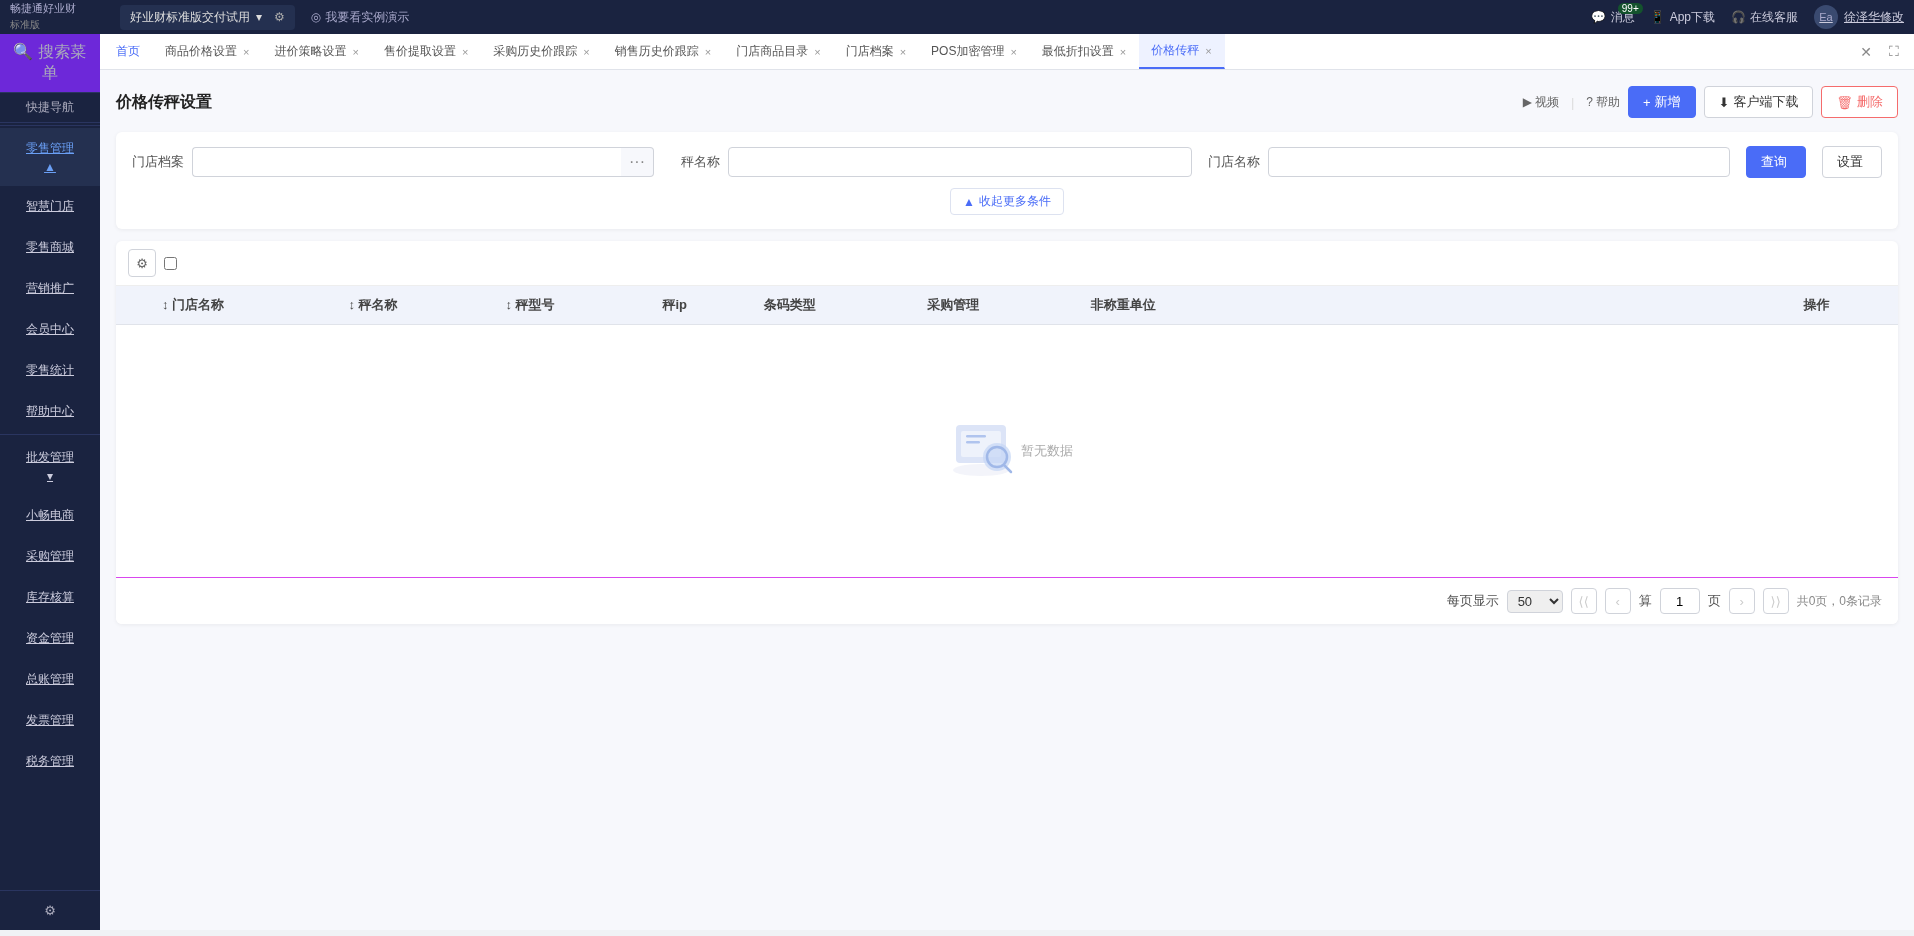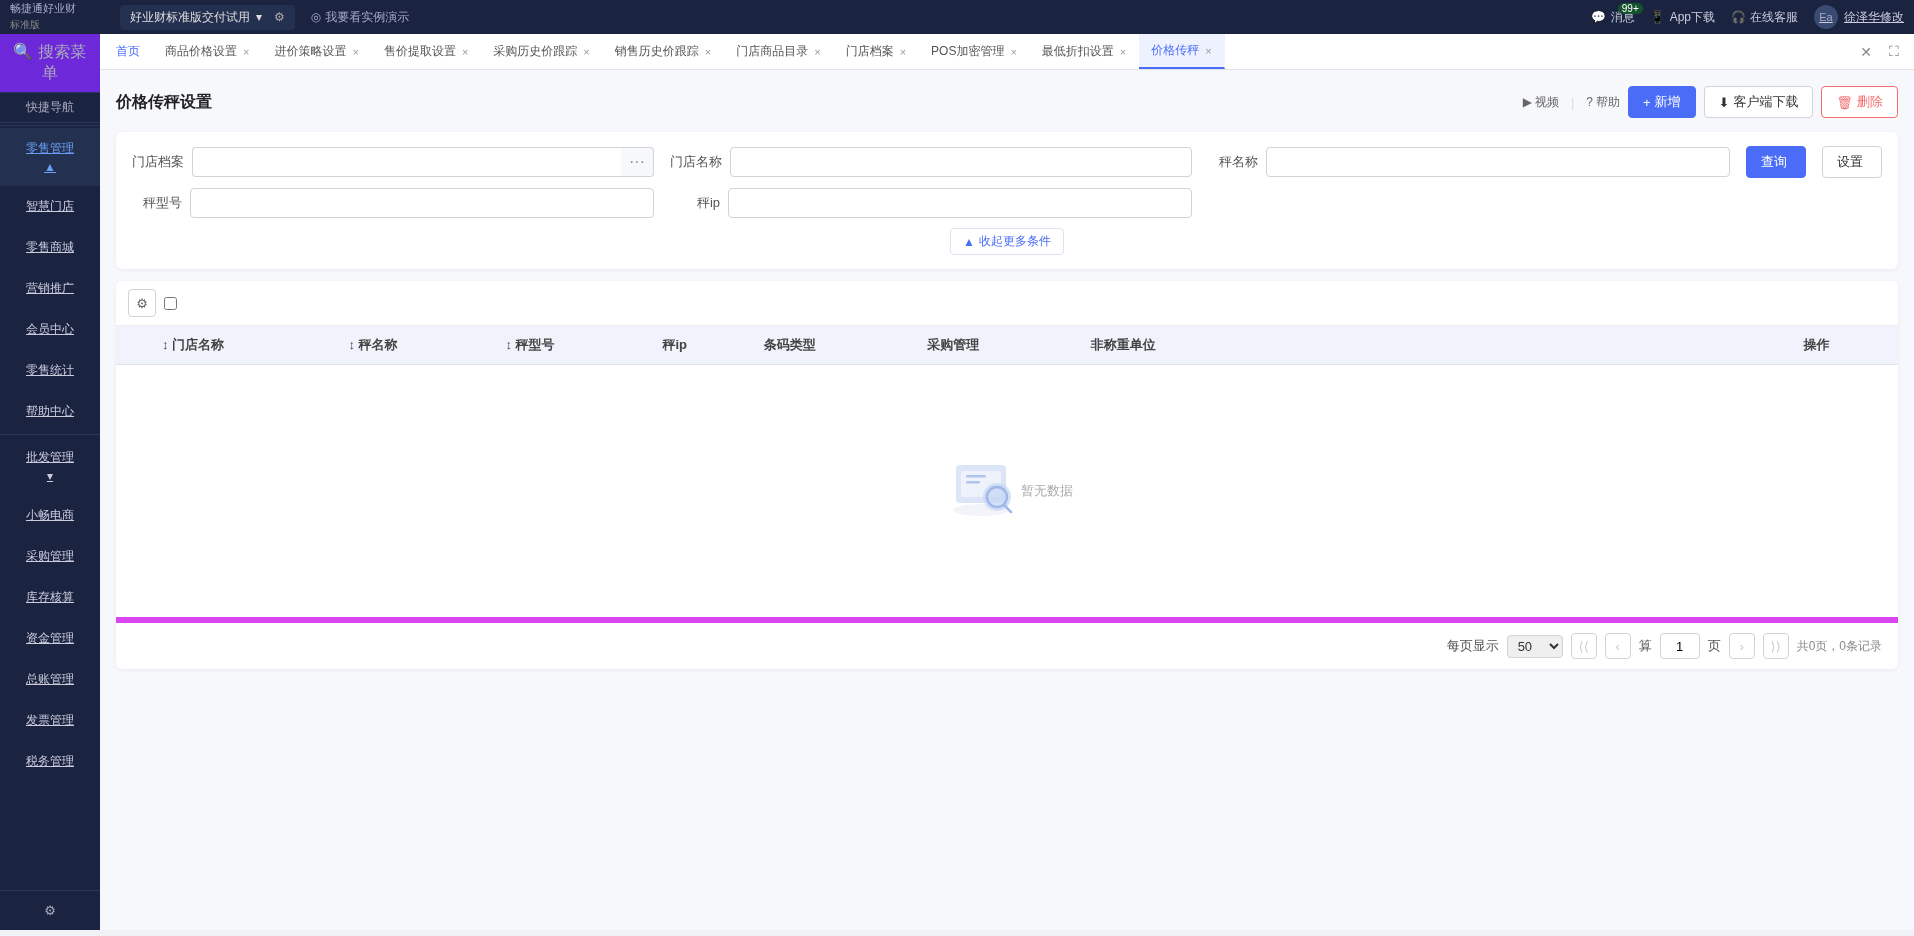--- a/index.html
+++ b/index.html
@@ -406,21 +406,21 @@
     }
     .empty-text { font-size: 13px; color: #aaa; }
 
     
     .pagination-bar {
       display: flex;
       align-items: center;
       justify-content: flex-end;
       padding: 10px 16px;
       background: #fff;
-      border-top: 6px solid #d946ef;
+      border-top: 1px solid #d946ef;
       gap: 8px;
       font-size: 13px;
       color: #555;
     }
     .page-size-select {
       border: 1px solid #d0d3da;
       border-radius: 4px;
       padding: 2px 6px;
       font-size: 13px;
       color: #333;
@@ -660,50 +660,35 @@
 
           <div class="form-field">
             <label class="form-label">门店档案</label>
             <div class="form-input-with-btn">
               <input type="text" class="form-input" style="">
               <div class="form-input-ellipsis">···</div>
             </div>
           </div>
 
           <div class="form-field">
+            <label class="form-label">秤名称</label>
+            <input type="text" class="form-input" style="">
+          </div>
+
+          <div class="form-field">
             <label class="form-label">门店名称</label>
-            <input type="text" class="form-input" style="">
-          </div>
-
-          <div class="form-field">
-            <label class="form-label">秤名称</label>
             <input type="text" class="form-input" style="">
           </div>
 
           <button class="btn btn-primary" style="min-width:60px;">
             <span>查询</span>
           </button>
           <button class="btn btn-default" style="min-width:60px;">
             <span>设置</span>
           </button>
-        </div>
-        <div class="form-row">
-
-          <div class="form-field">
-            <label class="form-label">秤型号</label>
-            <input type="text" class="form-input" style="">
-          </div>
-
-          <div class="form-field">
-            <label class="form-label">秤ip</label>
-            <input type="text" class="form-input" style="">
-          </div>
-          <div class="form-field" style="flex:1;"></div>
-          <div style="width:60px;"></div>
-          <div style="width:60px;"></div>
         </div>
 
         <div style="display:flex;justify-content:center;margin-top:4px;">
           <div class="collapse-btn">
             <span>▲</span>
             <span>收起更多条件</span>
           </div>
         </div>
       </div>
 

